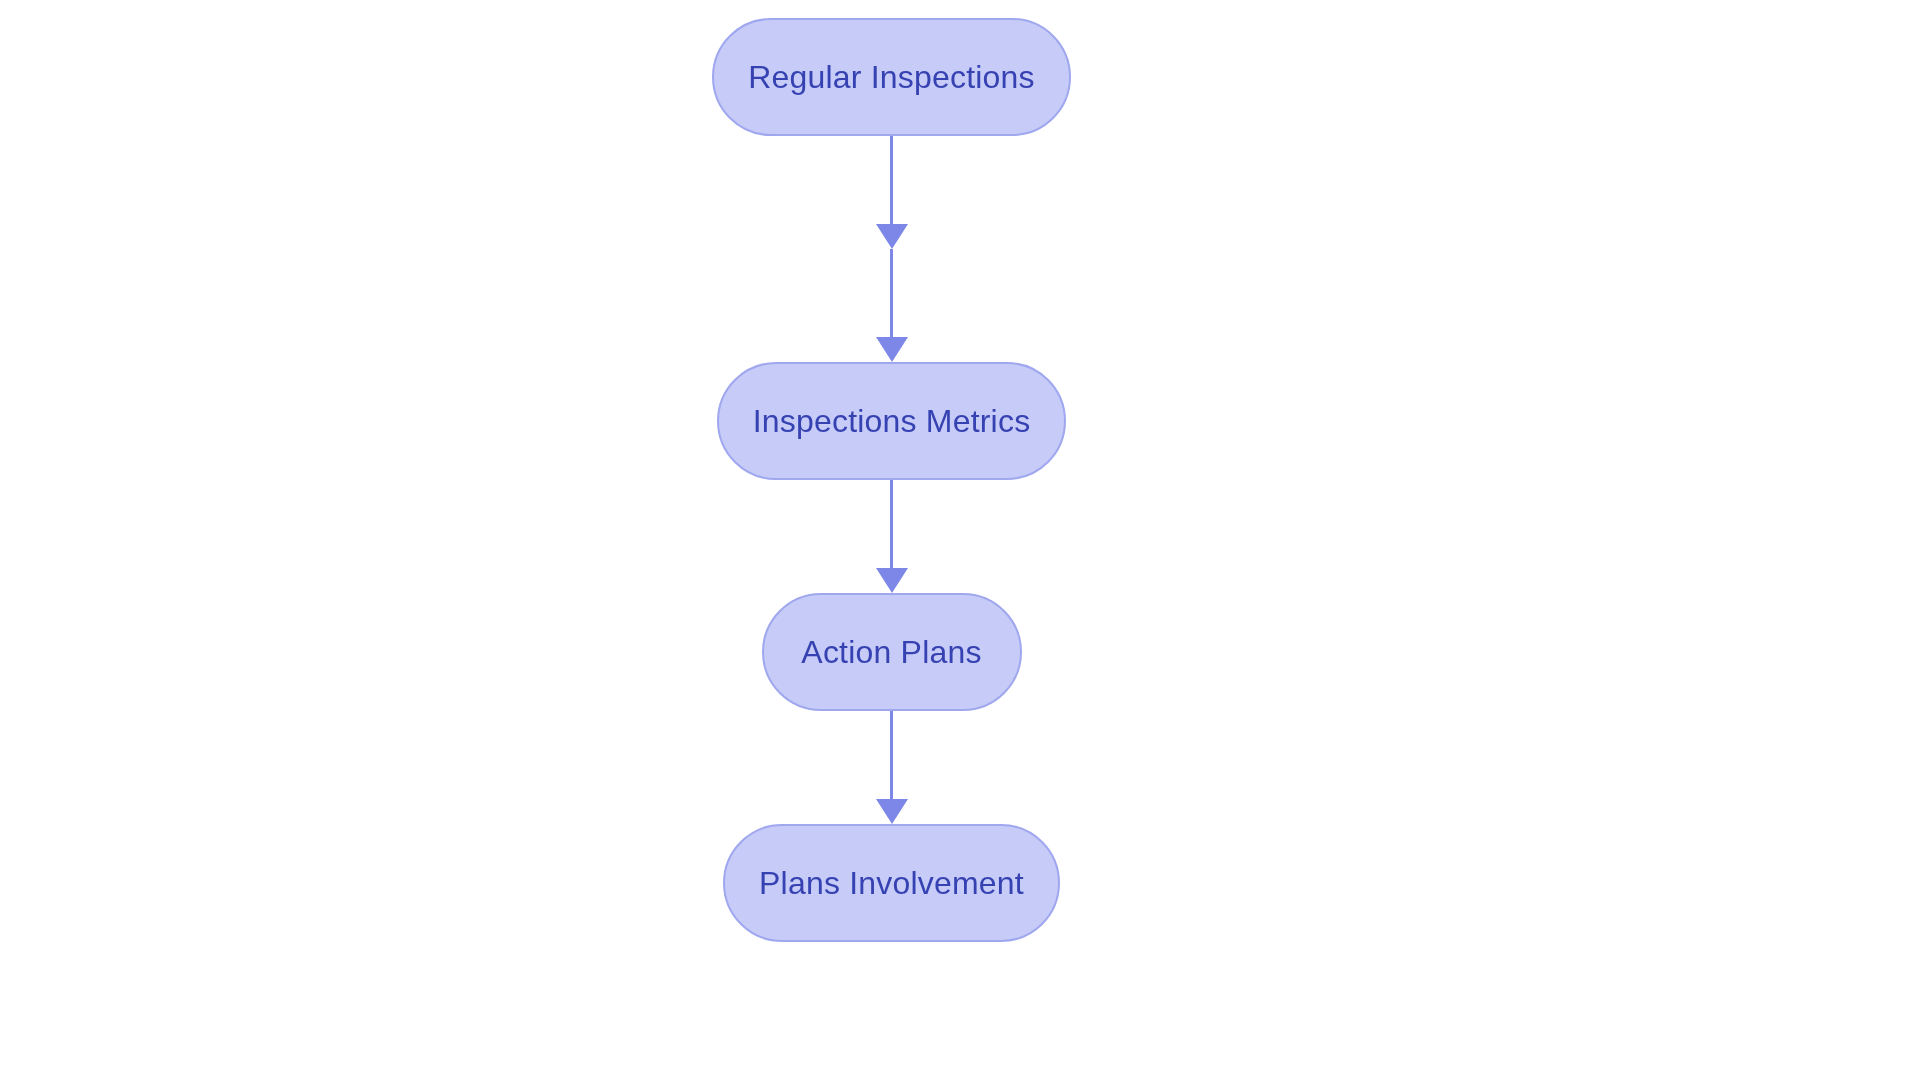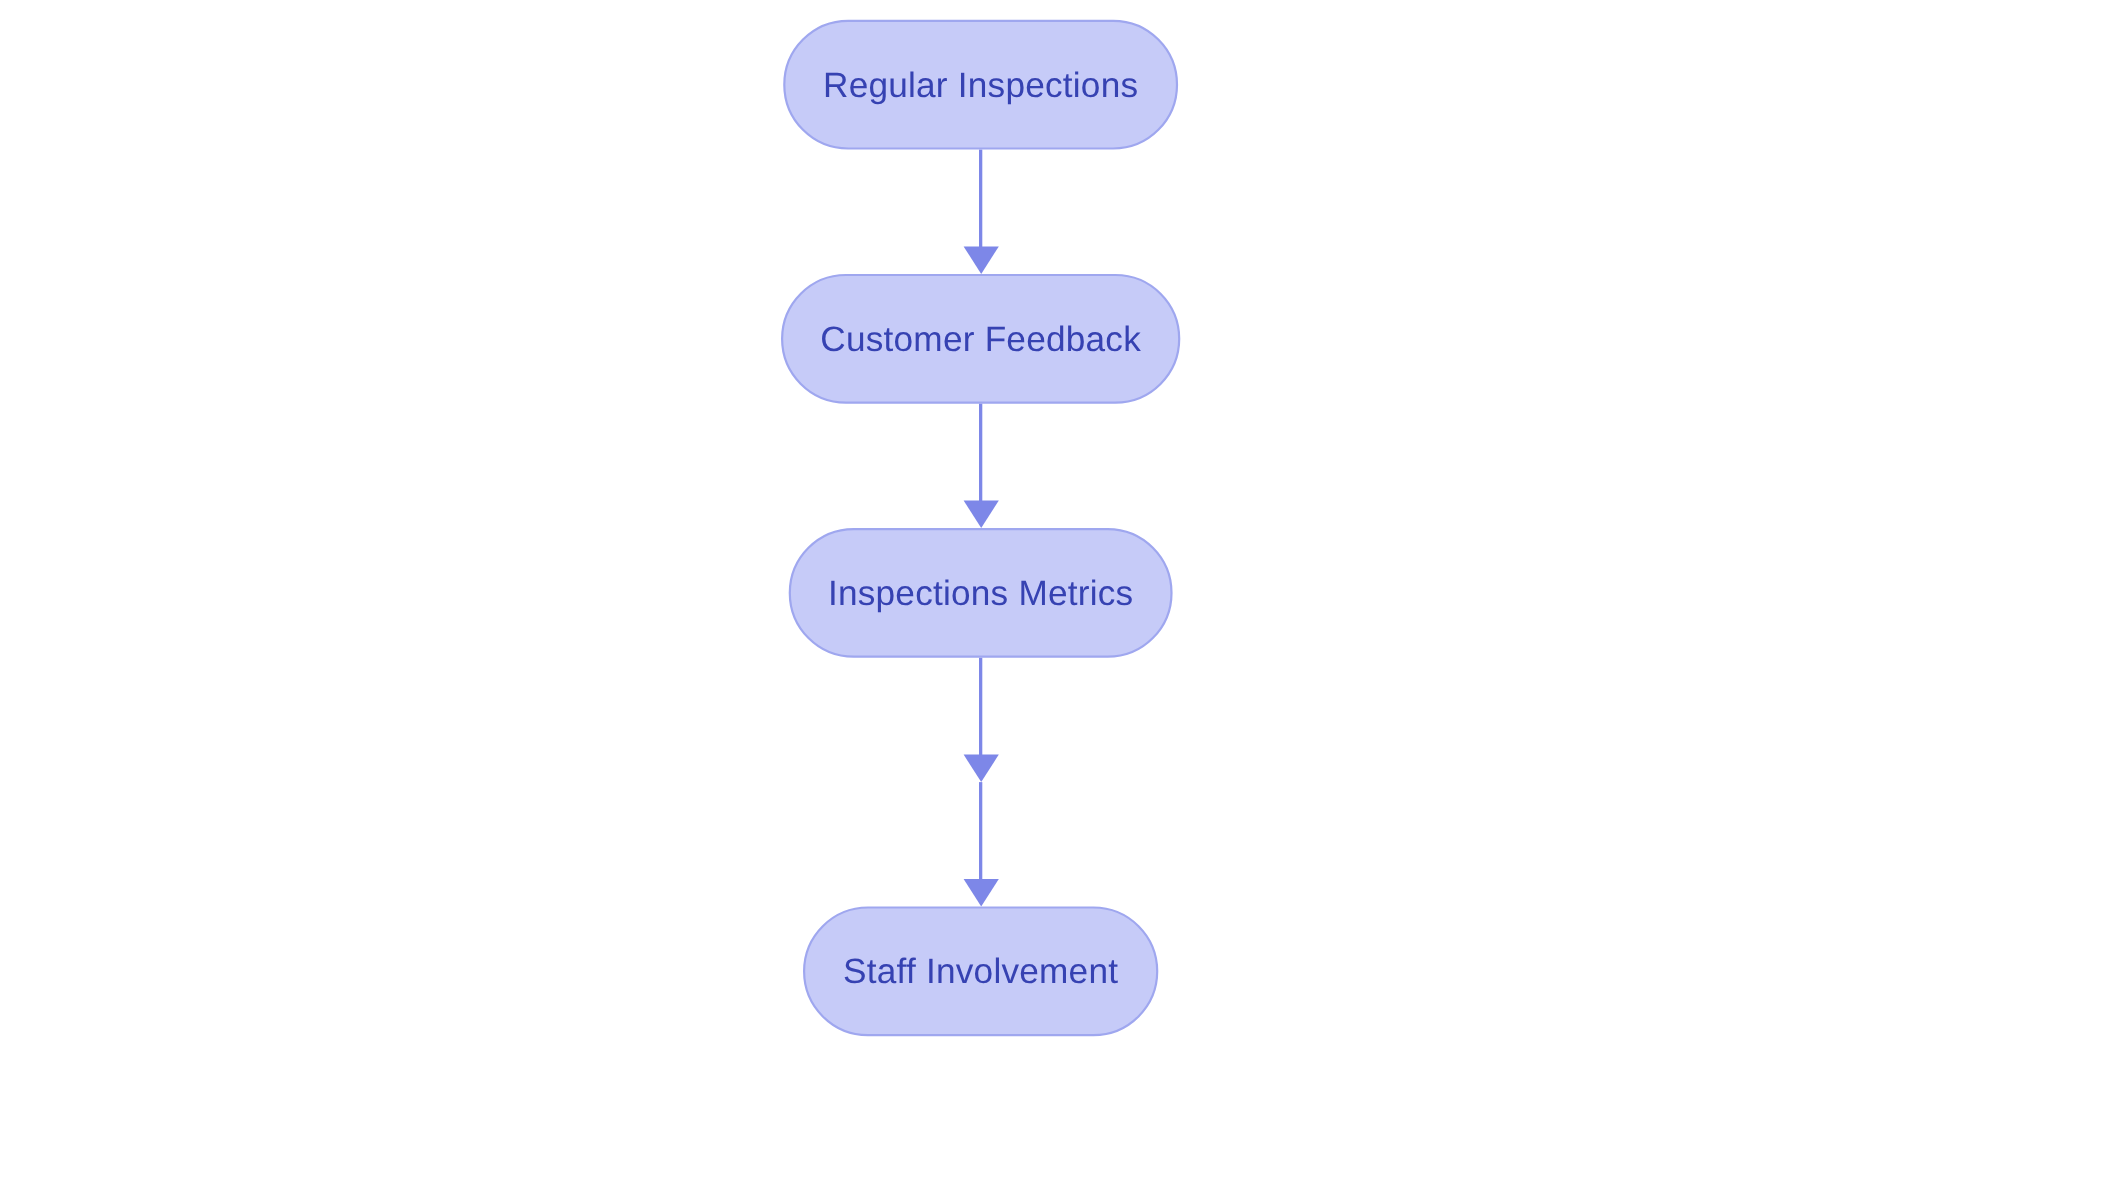--- a/index.html
+++ b/index.html
@@ -72,41 +72,41 @@
 
   <div class="node">
     <span class="node-label">Regular Inspections</span>
   </div>
 
   <div class="connector">
     <div class="connector-line"></div>
     <div class="connector-head"></div>
   </div>
 
-  <div class="node">
-    <span class="node-label">Customer Feedback</span>
-  </div>
 
   <div class="connector">
     <div class="connector-line"></div>
     <div class="connector-head"></div>
   </div>
 
   <div class="node">
     <span class="node-label">Inspections Metrics</span>
   </div>
 
   <div class="connector">
     <div class="connector-line"></div>
     <div class="connector-head"></div>
   </div>
 
+  <div class="node">
+    <span class="node-label">Action Plans</span>
+  </div>
 
   <div class="connector">
     <div class="connector-line"></div>
     <div class="connector-head"></div>
   </div>
 
   <div class="node">
-    <span class="node-label">Staff Involvement</span>
+    <span class="node-label">Plans Involvement</span>
   </div>
 
 </div>
 
 </body></html>

